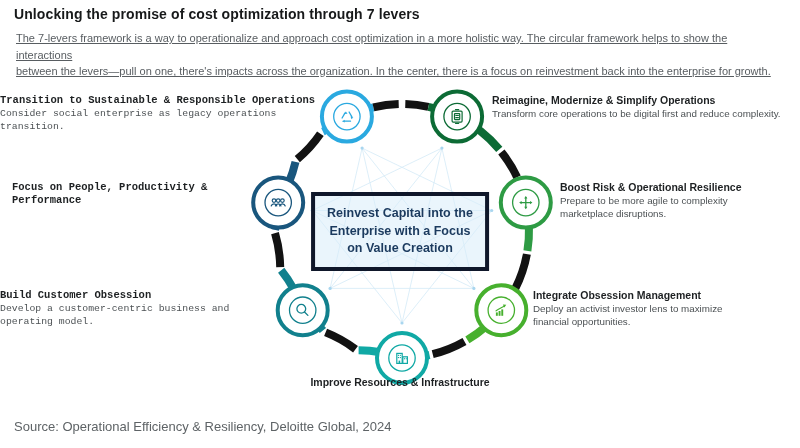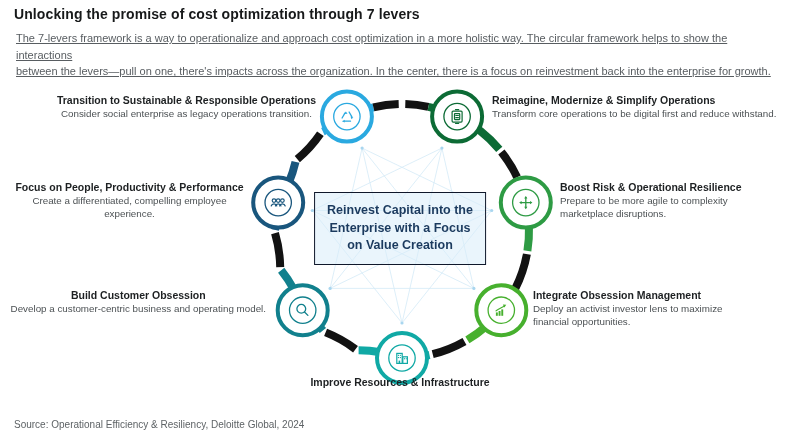--- a/index.html
+++ b/index.html
@@ -6,39 +6,39 @@
   body{
     width:800px;height:448px;position:relative;background:#ffffff;
     font-family:"Liberation Sans", sans-serif;color:#212427;overflow:hidden;
   }
   .header{position:absolute;left:14px;top:6px;width:760px;z-index:3;}
   .page-title{font-size:14px;font-weight:700;color:#17191a;letter-spacing:.1px;margin:0 0 8px 0;}
   .page-desc{font-size:11px;line-height:1.5;color:#585d61;white-space:pre-line;margin:2px;text-decoration:underline;}
   .diagram-svg{position:absolute;left:0;top:0;z-index:1;}
   .center-box{
     position:absolute;left:50%;top:192px;transform:translateX(-50%);
-    background:rgba(216,236,249,.55);border:1px solid #0f172a;
+    background:rgba(216,236,249,.55);border:4px solid #0f172a;
     padding:9px 12px;z-index:2;text-align:center;
   }
   .center-text{
     font-size:12.5px;font-weight:700;color:#1b3a5e;line-height:1.4;white-space:pre-line;
   }
   .lv{position:absolute;z-index:3;}
   .lv-title{font-size:10.5px;font-weight:700;color:#1d2022;line-height:1.25;}
   .lv-desc{font-size:9.8px;color:#4c5154;line-height:1.3;margin-top:1px;white-space:pre-line;}
-  .lv.align-r{text-align:center;}
+  .lv.align-r{text-align:left;font-family:Liberation Mono, monospace;}
   .lv.align-c{text-align:right;transform:translateX(-50%);}
   .lv-transition{right:484px;top:94px;}
   .lv-reimagine{left:492px;top:94px;}
   .lv-people{right:553px;top:181px;padding-left:12px;}
   .lv-boost{left:560px;top:181px;}
   .lv-customer{right:534px;top:289px;}
   .lv-integrate{left:533px;top:289px;}
   .lv-resources{left:400px;top:376px;}
-  .source-line{position:absolute;left:14px;top:419px;font-size:10px;color:#5e6366;z-index:3;}
+  .source-line{position:absolute;left:14px;top:419px;font-size:13px;color:#5e6366;z-index:3;}
 </style>
 </head>
 <body>
 
 <div class="header">
   <h1 class="page-title">Unlocking the promise of cost optimization through 7 levers</h1>
   <p class="page-desc">The 7-levers framework is a way to operationalize and approach cost optimization in a more holistic way. The circular framework helps to show the interactions
 between the levers—pull on one, there's impacts across the organization. In the center, there is a focus on reinvestment back into the enterprise for growth.</p>
 </div>
 
@@ -186,26 +186,25 @@
 on Value Creation</div>
 </div>
 
 <div class="lv lv-transition align-r">
   <div class="lv-title">Transition to Sustainable &amp; Responsible Operations</div>
   <div class="lv-desc">Consider social enterprise as legacy operations transition.</div>
 </div>
 
 <div class="lv lv-reimagine">
   <div class="lv-title">Reimagine, Modernize &amp; Simplify Operations</div>
-  <div class="lv-desc">Transform core operations to be digital first and reduce withstand.</div>
+  <div class="lv-desc">Transform core operations to be digital first and reduce complexity.</div>
 </div>
 
 <div class="lv lv-people align-r">
   <div class="lv-title">Focus on People, Productivity &amp; Performance</div>
-  <div class="lv-desc">Create a differentiated, compelling employee experience.</div>
 </div>
 
 <div class="lv lv-boost">
   <div class="lv-title">Boost Risk &amp; Operational Resilience</div>
   <div class="lv-desc">Prepare to be more agile to complexity
 marketplace disruptions.</div>
 </div>
 
 <div class="lv lv-customer align-r">
   <div class="lv-title">Build Customer Obsession</div>

